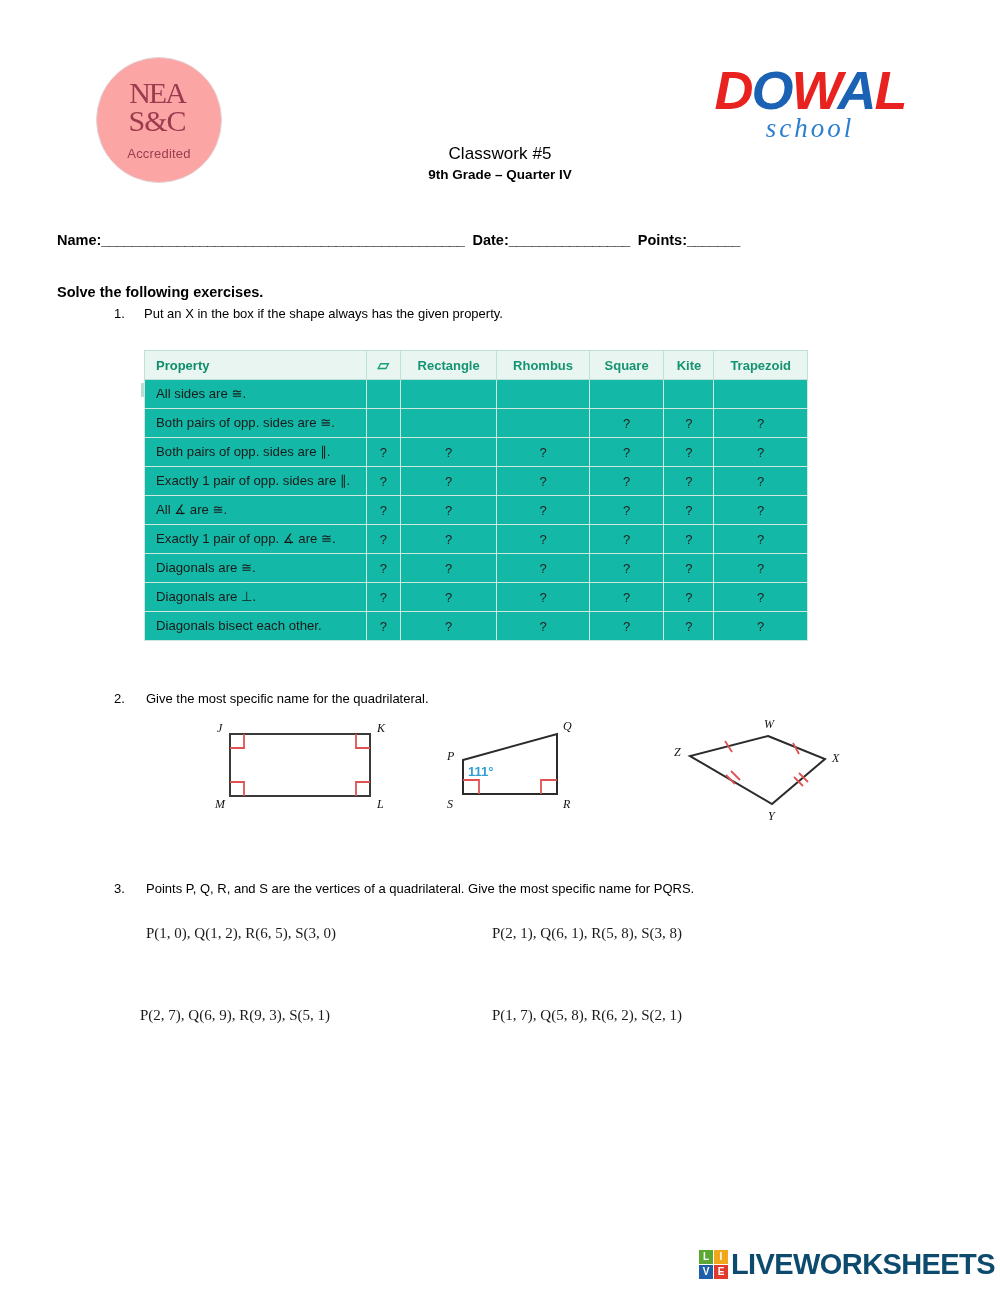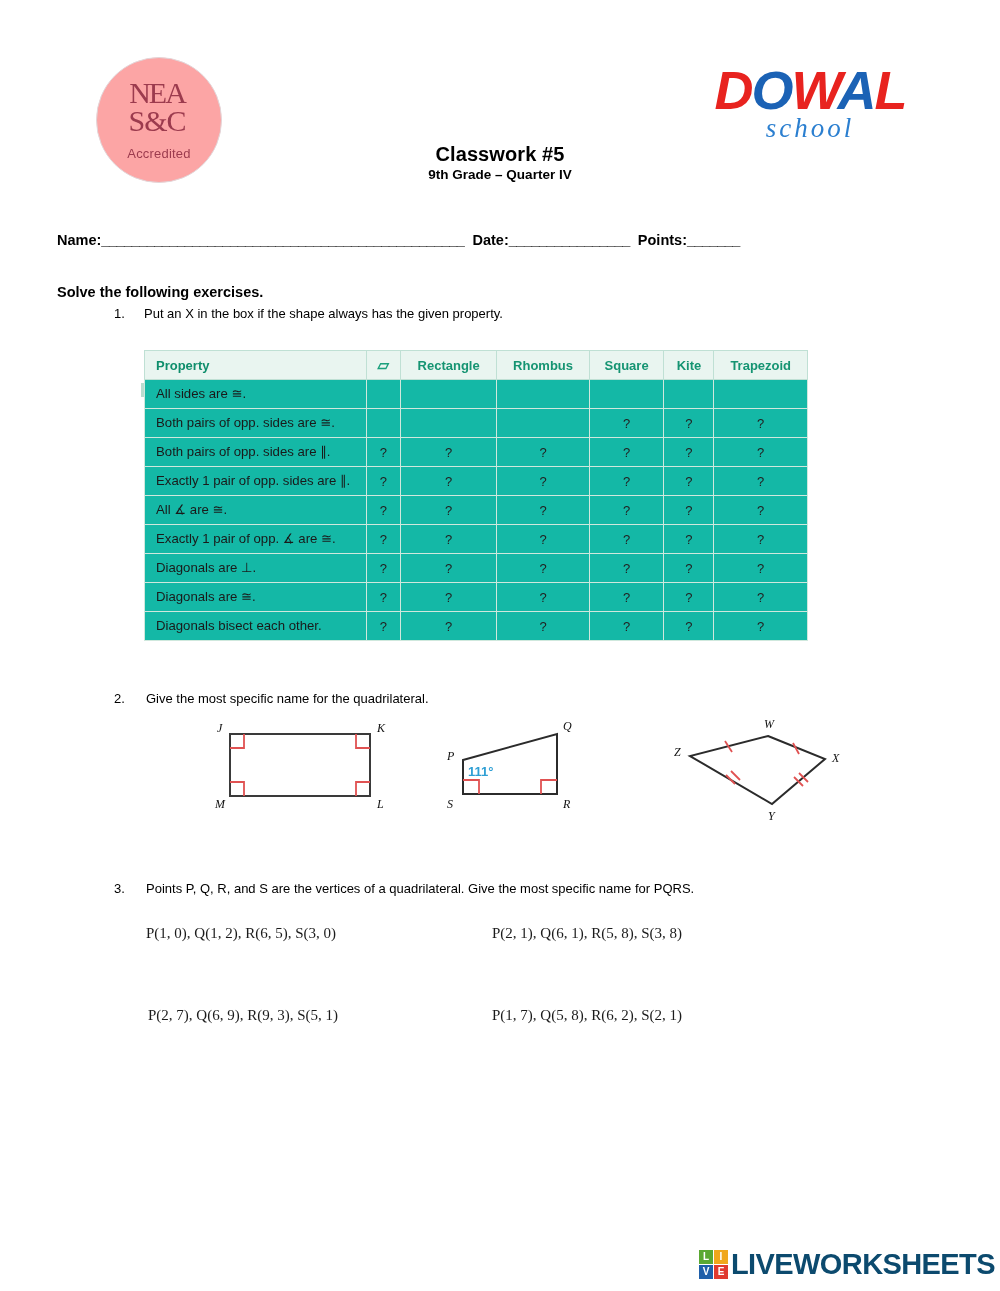--- a/index.html
+++ b/index.html
@@ -93,22 +93,22 @@
     margin-top: -4px;
   }
 
   .doc-title {
     position: absolute;
     left: 0; top: 143px;
     width: 1000px;
     text-align: center;
   }
   .doc-title .t1 {
-    font-size: 20px;
-    font-weight: bold;
+    font-size: 17px;
+    font-weight: normal;
     letter-spacing: 0.1px;
     line-height: 22px;
   }
   .doc-title .t2 {
     font-size: 13.5px;
     font-weight: bold;
     line-height: 19px;
   }
 
   
@@ -233,21 +233,21 @@
   }
   .coord-item {
     position: absolute;
     font-family: "Liberation Serif", serif;
     font-size: 15px;
     color: #1b1b1b;
     white-space: nowrap;
   }
   .cr0 { left: 146px; top: 0px; }
   .cr1 { left: 492px; top: 0px; }
-  .cr2 { left: 148px; top: 82px; }
+  .cr2 { left: 140px; top: 82px; }
   .cr3 { left: 492px; top: 82px; }
 
   
   .lw-logo {
     position: absolute;
     left: 699px; top: 1248px;
     display: flex;
     align-items: center;
     height: 32px;
   }
@@ -380,30 +380,30 @@
       <tr>
         <td class="pcell c-prop">Exactly 1 pair of opp. ∡ are ≅.</td>
         <td class="mark c-para">?</td>
         <td class="mark c-rect">?</td>
         <td class="mark c-rhom">?</td>
         <td class="mark c-sq">?</td>
         <td class="mark c-kite">?</td>
         <td class="mark c-trap">?</td>
       </tr>
       <tr>
+        <td class="pcell c-prop">Diagonals are ≅.</td>
+        <td class="mark c-para">?</td>
+        <td class="mark c-rect">?</td>
+        <td class="mark c-rhom">?</td>
+        <td class="mark c-sq">?</td>
+        <td class="mark c-kite">?</td>
+        <td class="mark c-trap">?</td>
+      </tr>
+      <tr>
         <td class="pcell c-prop">Diagonals are ⊥.</td>
-        <td class="mark c-para">?</td>
-        <td class="mark c-rect">?</td>
-        <td class="mark c-rhom">?</td>
-        <td class="mark c-sq">?</td>
-        <td class="mark c-kite">?</td>
-        <td class="mark c-trap">?</td>
-      </tr>
-      <tr>
-        <td class="pcell c-prop">Diagonals are ≅.</td>
         <td class="mark c-para">?</td>
         <td class="mark c-rect">?</td>
         <td class="mark c-rhom">?</td>
         <td class="mark c-sq">?</td>
         <td class="mark c-kite">?</td>
         <td class="mark c-trap">?</td>
       </tr>
       <tr>
         <td class="pcell c-prop">Diagonals bisect each other.</td>
         <td class="mark c-para">?</td>

